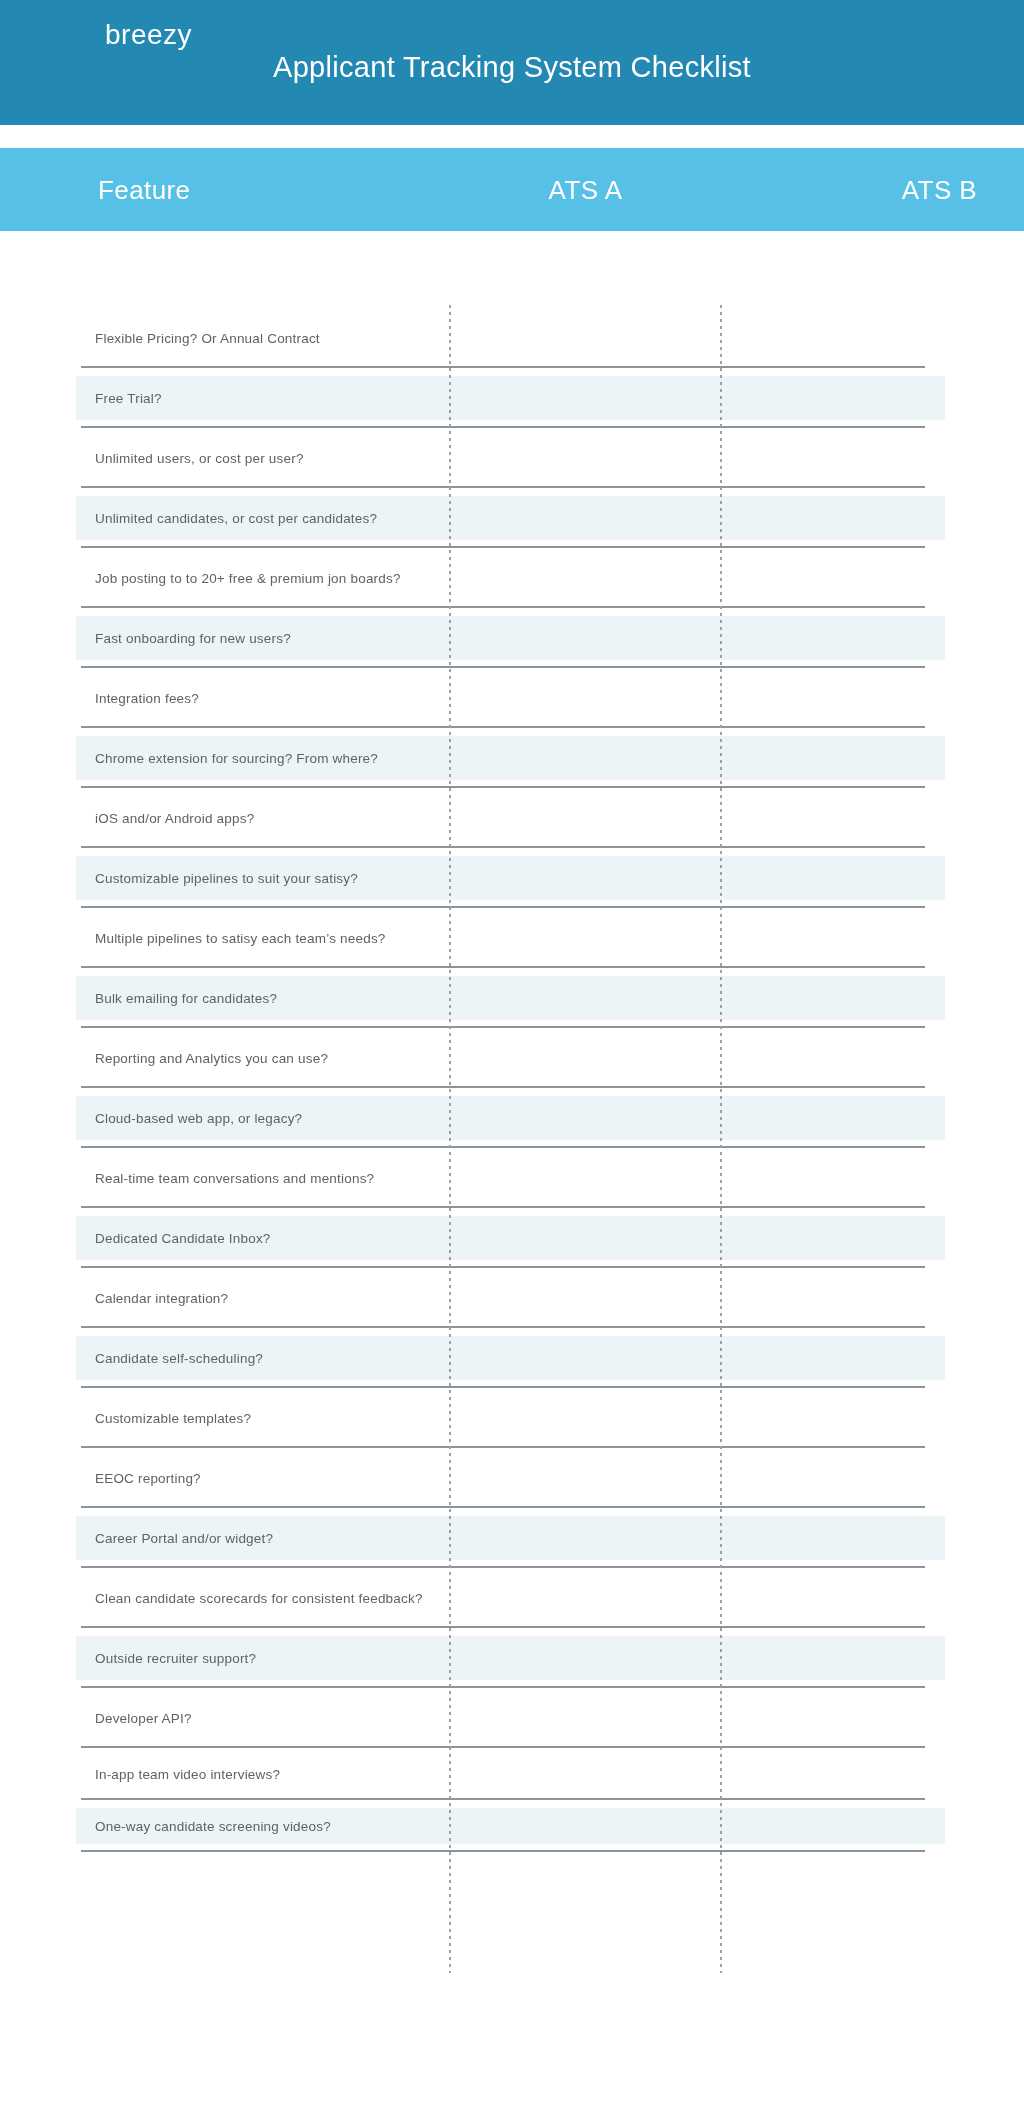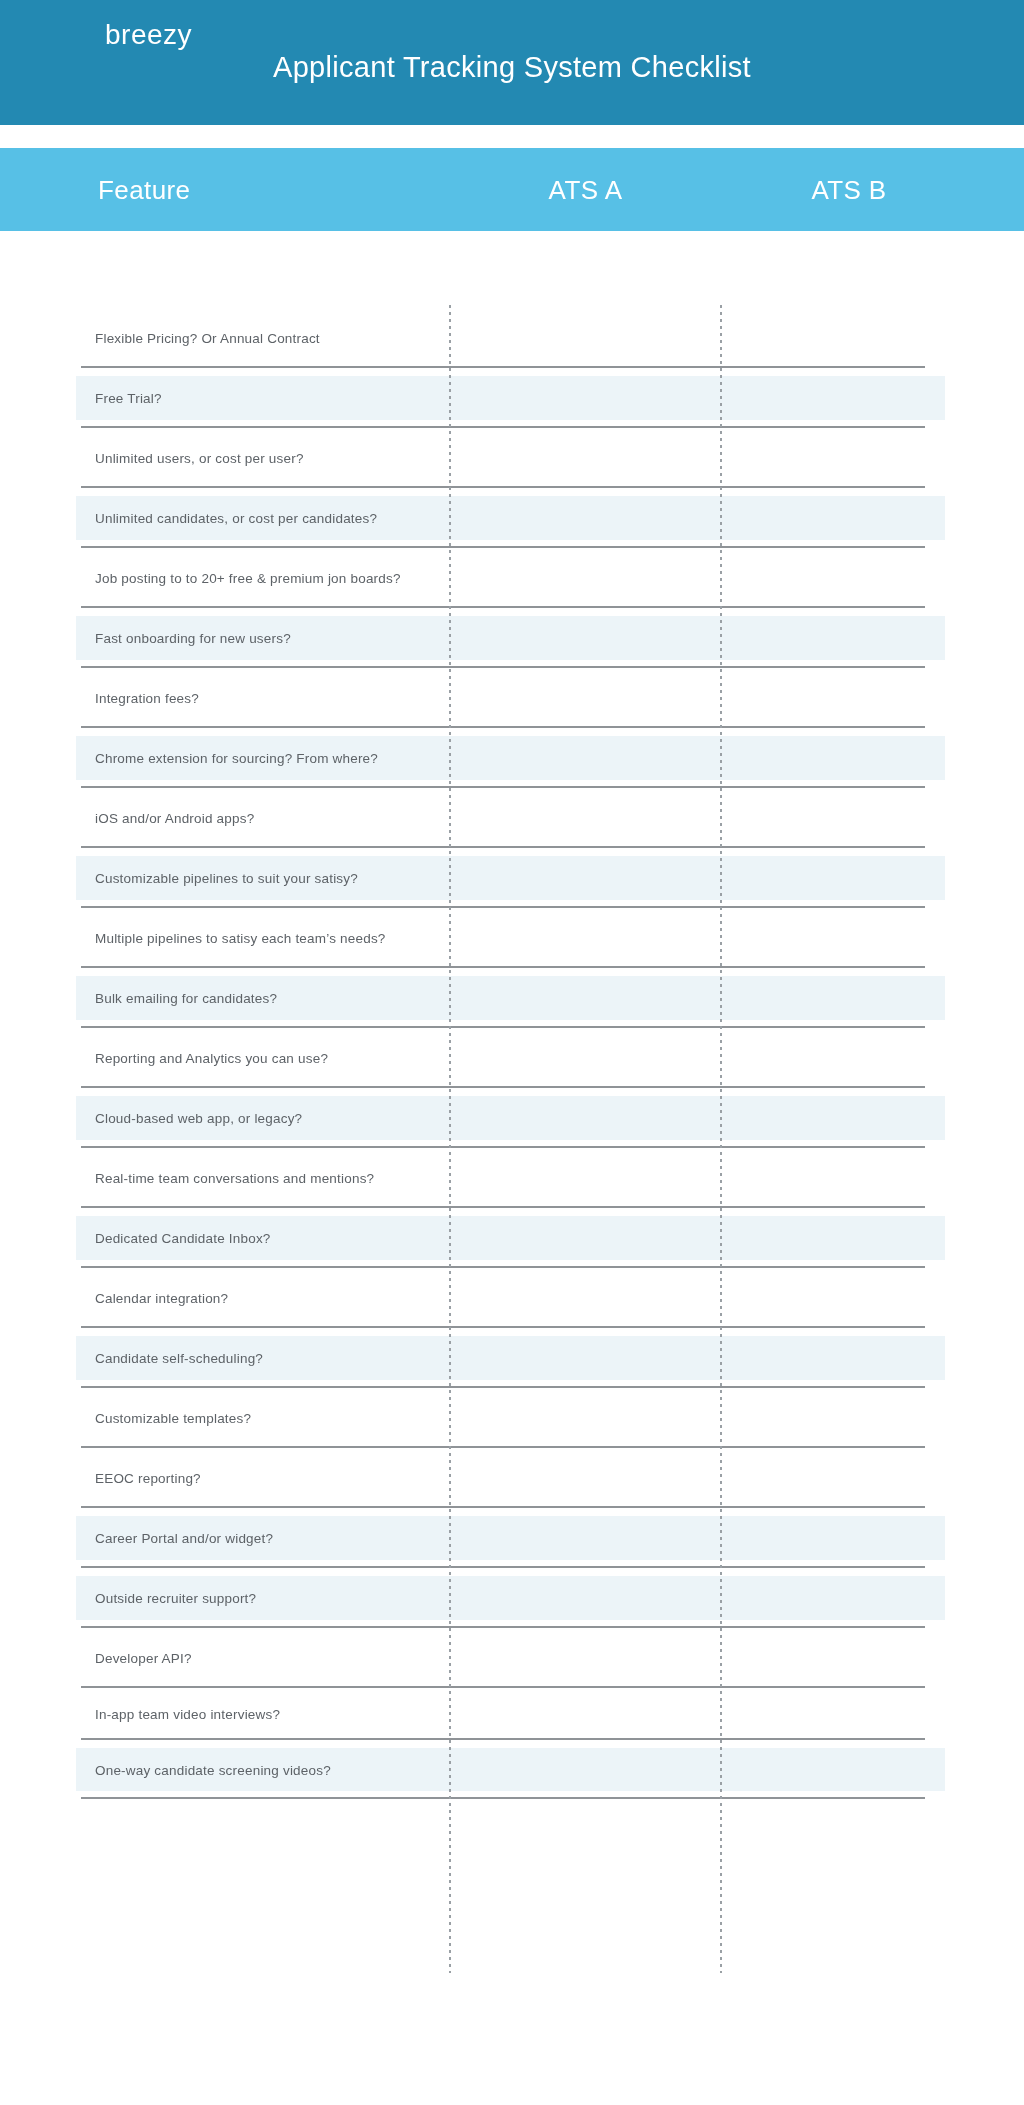--- a/index.html
+++ b/index.html
@@ -58,33 +58,33 @@
   .col-header .col{
     position:absolute;
     top:50%;
     transform:translateY(-50%);
     font-size:26px;
     font-weight:400;
     letter-spacing:0.4px;
   }
   .col-feature{left:98px;}
   .col-ats-a{left:450px;width:271px;text-align:center;}
-  .col-ats-b{left:721px;width:256px;text-align:center;}
+  .col-ats-b{left:721px;width:256px;text-align:right;}
   
   .feature-table{
     position:absolute;
     top:308px;left:0;
     width:100%;
   }
   .row{
     position:relative;
     height:60px;
   }
   .row:nth-last-child(2){height:52px;}
-  .row:last-child{height:59px;}
+  .row:last-child{height:52px;}
   .row::after{            
     content:"";
     position:absolute;
     left:81px;right:99px;bottom:0;
     height:2px;
     background:var(--separator);
   }
   .row .band{
     position:absolute;
     left:76px;right:79px;top:8px;bottom:8px;
@@ -264,20 +264,26 @@
     <div class="feature-label">EEOC reporting?</div>
     <div class="cell cell-a"></div>
     <div class="cell cell-b"></div>
   </div>
       <div class="row shaded">
     <div class="band"></div>
     <div class="feature-label">Career Portal and/or widget?</div>
     <div class="cell cell-a"></div>
     <div class="cell cell-b"></div>
   </div>
+      <div class="row">
+    <div class="band"></div>
+    <div class="feature-label">Clean candidate scorecards for consistent feedback?</div>
+    <div class="cell cell-a"></div>
+    <div class="cell cell-b"></div>
+  </div>
       <div class="row shaded">
     <div class="band"></div>
     <div class="feature-label">Outside recruiter support?</div>
     <div class="cell cell-a"></div>
     <div class="cell cell-b"></div>
   </div>
       <div class="row">
     <div class="band"></div>
     <div class="feature-label">Developer API?</div>
     <div class="cell cell-a"></div>

